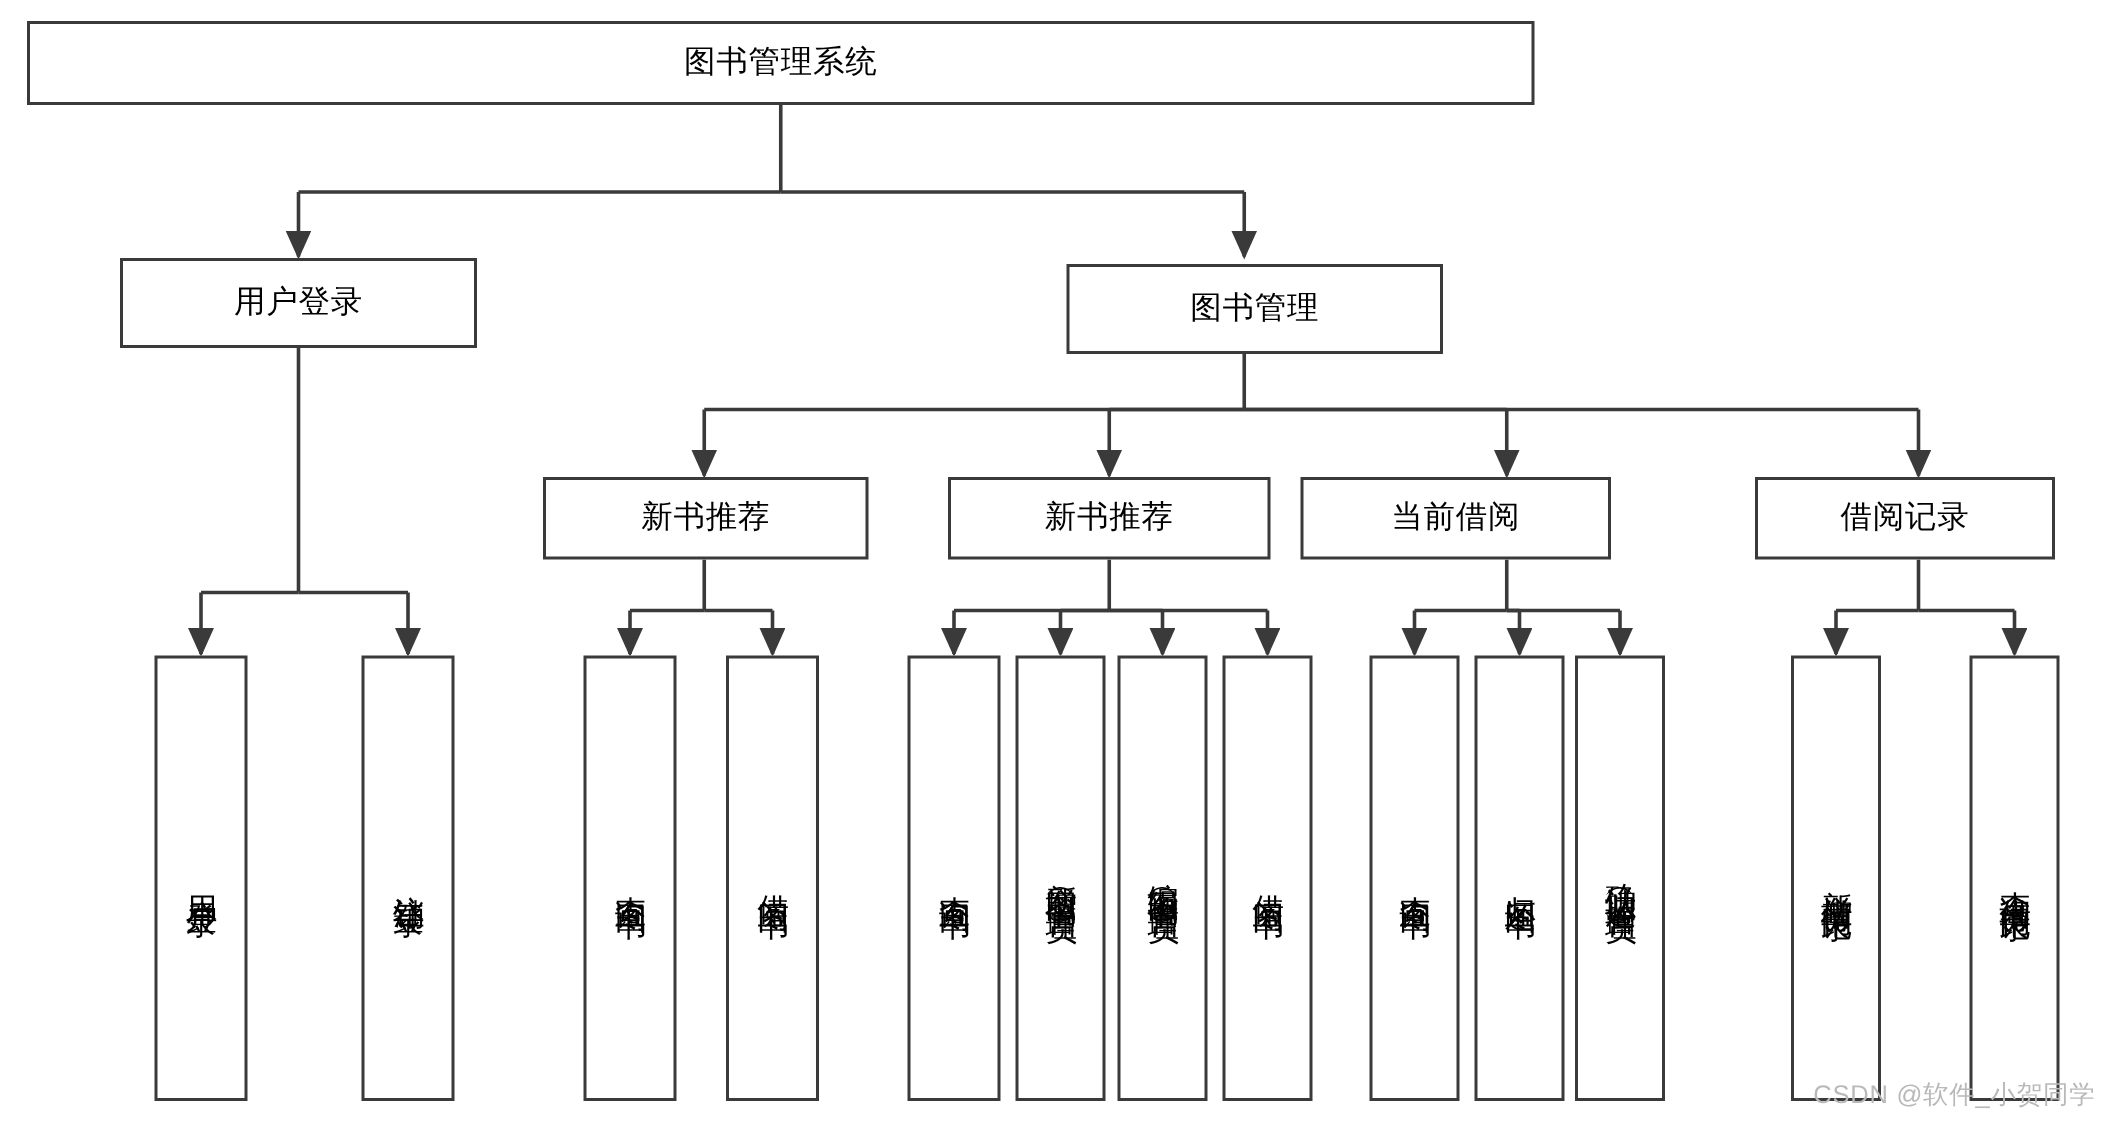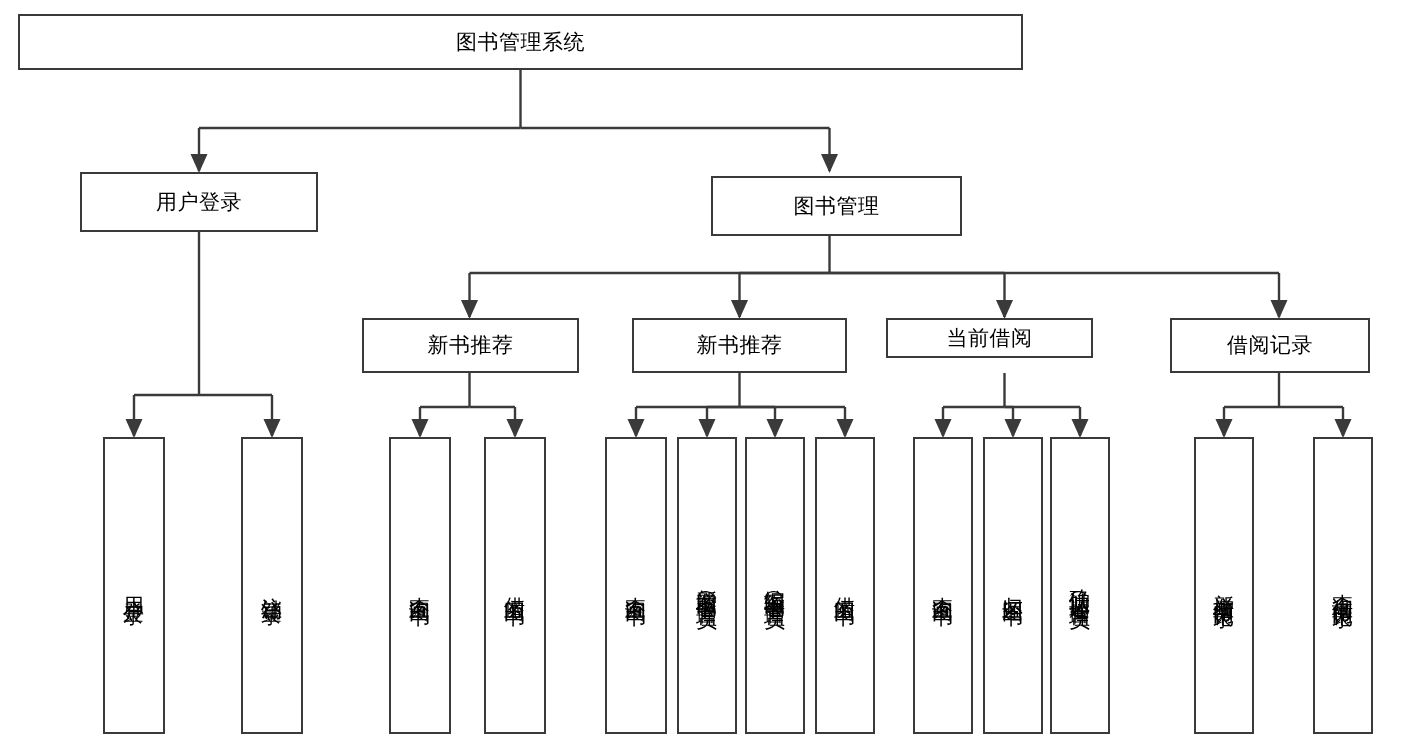--- a/index.html
+++ b/index.html
@@ -129,21 +129,21 @@
       </div>
       <div class="node" style="left: 711px; top: 160px; width: 251px; height: 60px; border-color: rgb(58, 58, 58); background: rgb(255, 255, 255); margin-top: 16px;">
         <span class="node-label">图书管理</span>
       </div>
       <div class="node" style="left: 362px; top: 318px; width: 217px; height: 55px; border-color: rgb(58, 58, 58); background: rgb(255, 255, 255);">
         <span class="node-label">新书推荐</span>
       </div>
       <div class="node" style="left: 632px; top: 318px; width: 215px; height: 55px; border-color: rgb(58, 58, 58); background: rgb(255, 255, 255);">
         <span class="node-label">新书推荐</span>
       </div>
-      <div class="node" style="left: 886px; top: 318px; width: 207px; height: 40px; border-color: rgb(58, 58, 58); background: rgb(255, 255, 255);">
+      <div class="node" style="left: 867px; top: 318px; width: 207px; height: 55px; border-color: rgb(58, 58, 58); background: rgb(255, 255, 255);">
         <span class="node-label">当前借阅</span>
       </div>
       <div class="node" style="left: 1170px; top: 318px; width: 200px; height: 55px; border-color: rgb(58, 58, 58); background: rgb(255, 255, 255);">
         <span class="node-label">借阅记录</span>
       </div>
       <div class="node vertical" style="left: 103px; top: 437px; width: 62px; height: 297px; border-color: rgb(58, 58, 58); background: rgb(255, 255, 255);">
         <span class="node-label">用户登录</span>
       </div>
       <div class="node vertical" style="left: 241px; top: 437px; width: 62px; height: 297px; border-color: rgb(58, 58, 58); background: rgb(255, 255, 255);">
         <span class="node-label">注销登录</span>
@@ -175,13 +175,14 @@
       <div class="node vertical" style="left: 1050px; top: 437px; width: 60px; height: 297px; border-color: rgb(58, 58, 58); background: rgb(255, 255, 255);">
         <span class="node-label">确认归还（管理员）</span>
       </div>
       <div class="node vertical" style="left: 1194px; top: 437px; width: 60px; height: 297px; border-color: rgb(58, 58, 58); background: rgb(255, 255, 255);">
         <span class="node-label">新增借阅记录</span>
       </div>
       <div class="node vertical" style="left: 1313px; top: 437px; width: 60px; height: 297px; border-color: rgb(58, 58, 58); background: rgb(255, 255, 255);">
         <span class="node-label">查询借阅记录</span>
       </div>
     </div>
+  <div id="watermark">CSDN @软件_小贺同学</div>
 </div>
 
 </body></html>

